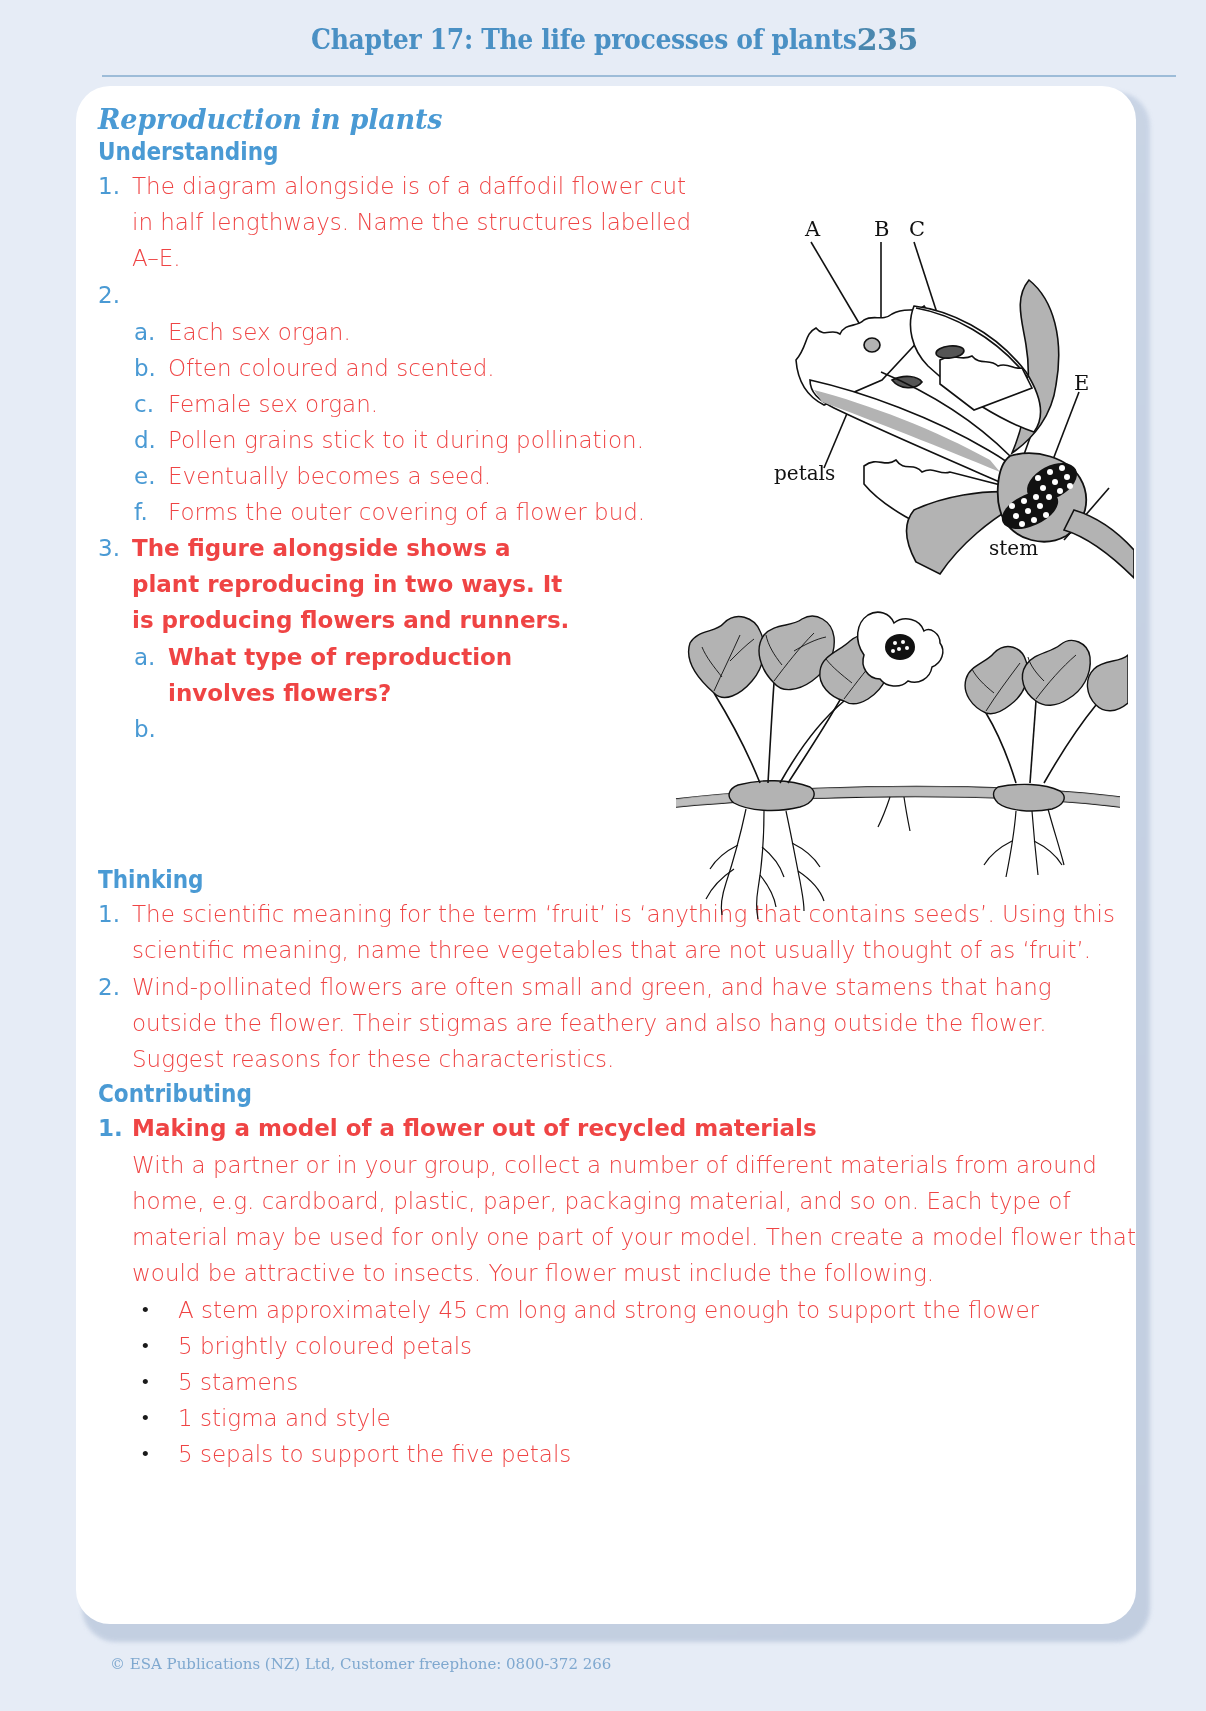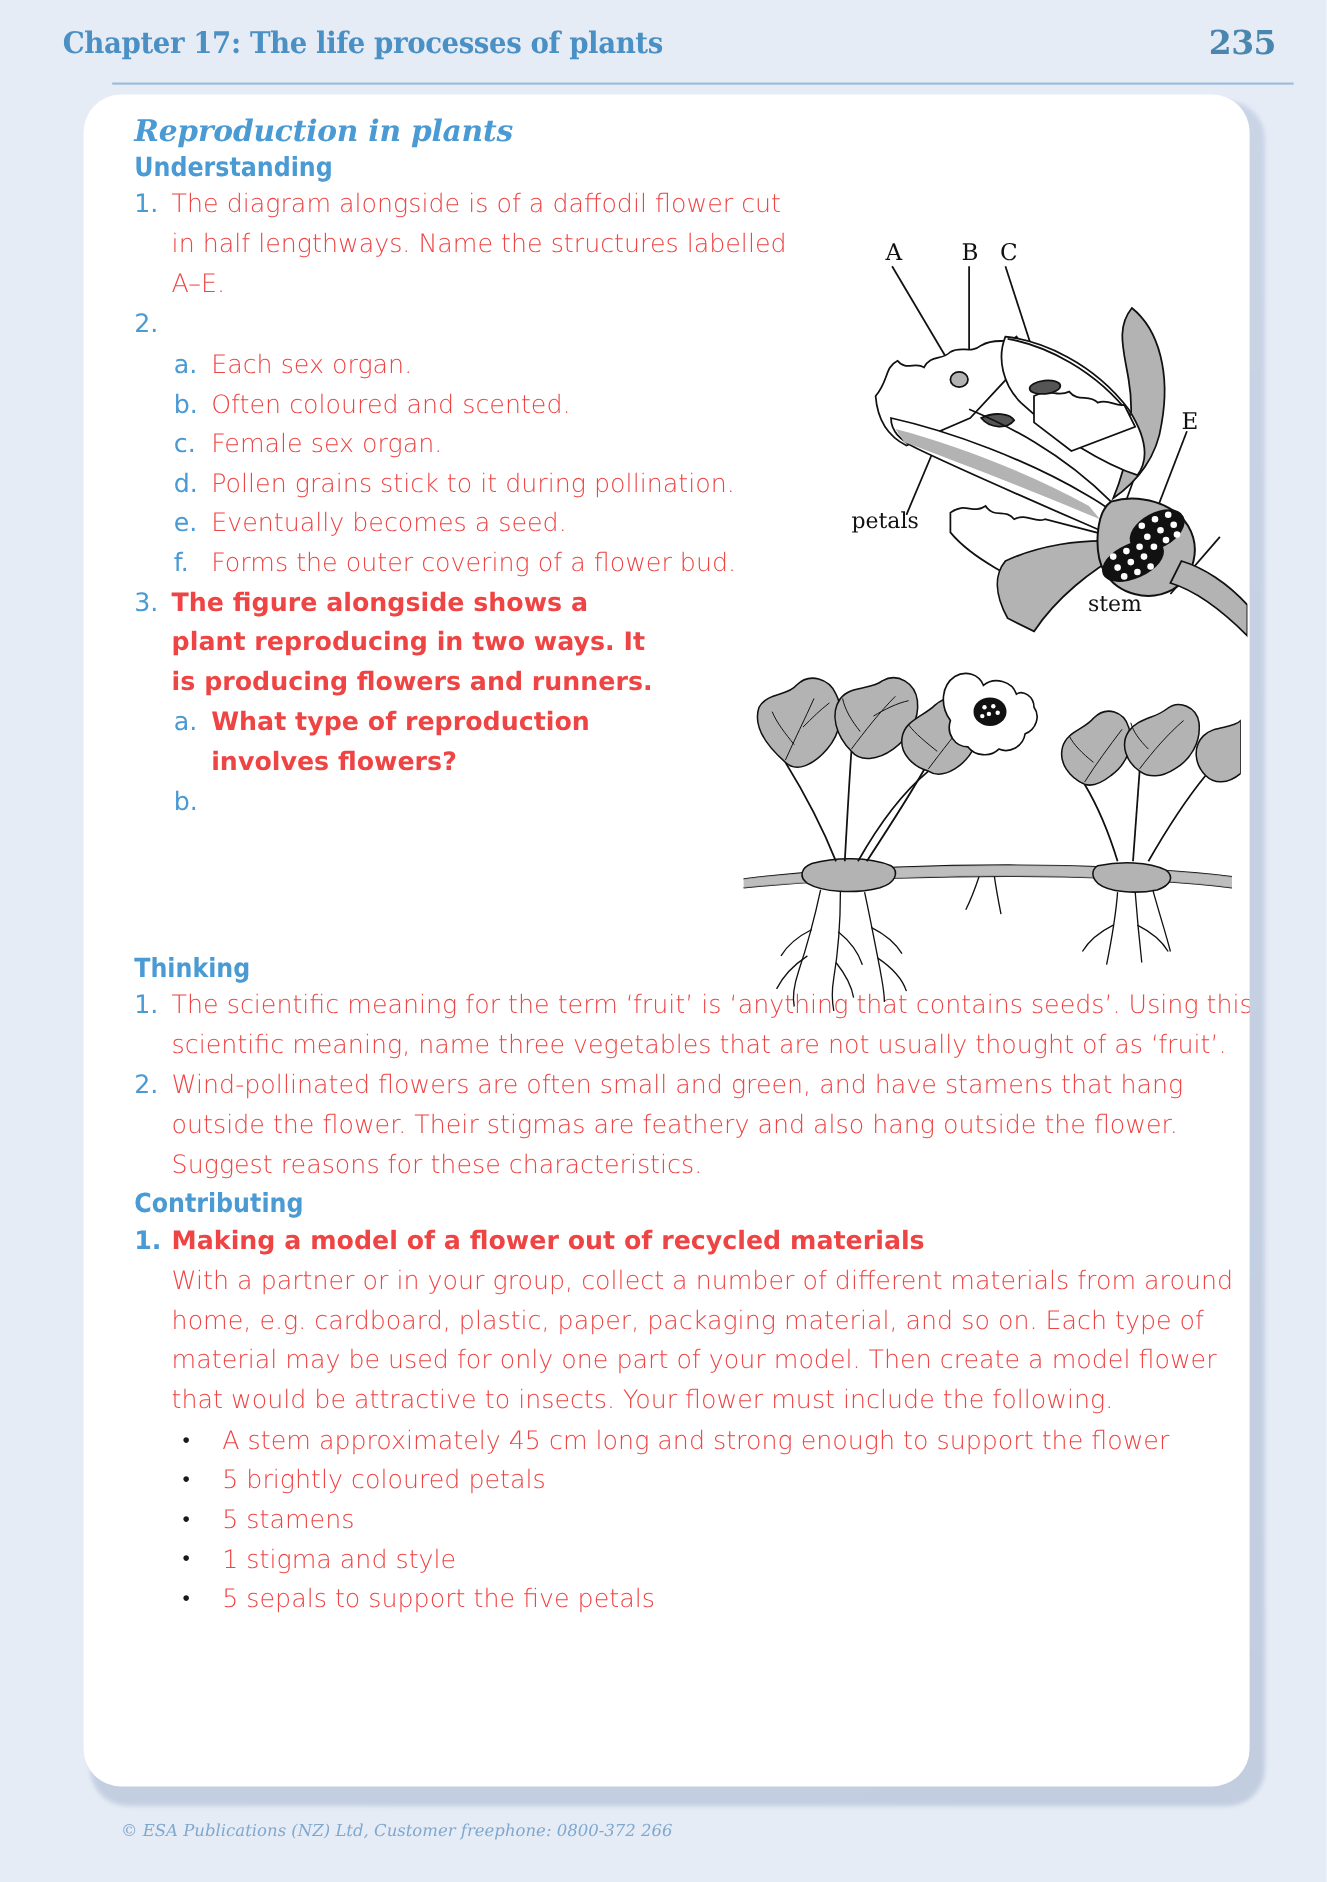--- a/index.html
+++ b/index.html
@@ -11,26 +11,26 @@
     height: 1711px;
     background: #e6ecf6;
     font-family: "Liberation Sans", sans-serif;
     overflow: hidden;
     position: relative;
   }
 
   
   .page-header {
     position: absolute;
-    top: 0; left: 16px; right: 0;
+    top: 0; left: 0; right: 0;
     height: 78px;
     display: flex;
     align-items: center;
-    justify-content: space-between;
-    padding-right: 46px;
+    justify-content: center;
+    padding-right: 18px;
     box-sizing: border-box;
   }
   .header-title {
     font-family: "DejaVu Serif", serif;
     font-weight: bold;
     font-size: 27px;
     color: #4a90c4;
     letter-spacing: -0.4px;
     transform: scaleX(0.93);
     transform-origin: right center;
@@ -72,21 +72,21 @@
     background: #ffffff;
     border-radius: 34px;
     overflow: hidden;
   }
 
   .content {
     position: absolute;
     top: 0; left: 0;
     width: 1100px;
     height: 1538px;
-    padding: 18px 34px 0 46px;
+    padding: 18px 34px 0 22px;
     box-sizing: border-box;
   }
 
   
   .section-title {
     font-family: "DejaVu Serif", serif;
     font-style: italic;
     font-weight: bold;
     font-size: 27px;
     color: #4a9ad4;
@@ -182,21 +182,20 @@
   }
 
   .body-block { position: relative; }
 
   
   .footer {
     position: absolute;
     left: 110px;
     bottom: 38px;
     font-family: "DejaVu Serif", serif;
-    font-style: italic;
     font-size: 15px;
     color: #7fa8cf;
   }
 </style>
 </head>
 <body>
 
 <div class="page-header">
   <span class="header-title">Chapter 17: The life processes of plants</span>
   <span class="header-page-no">235</span>

